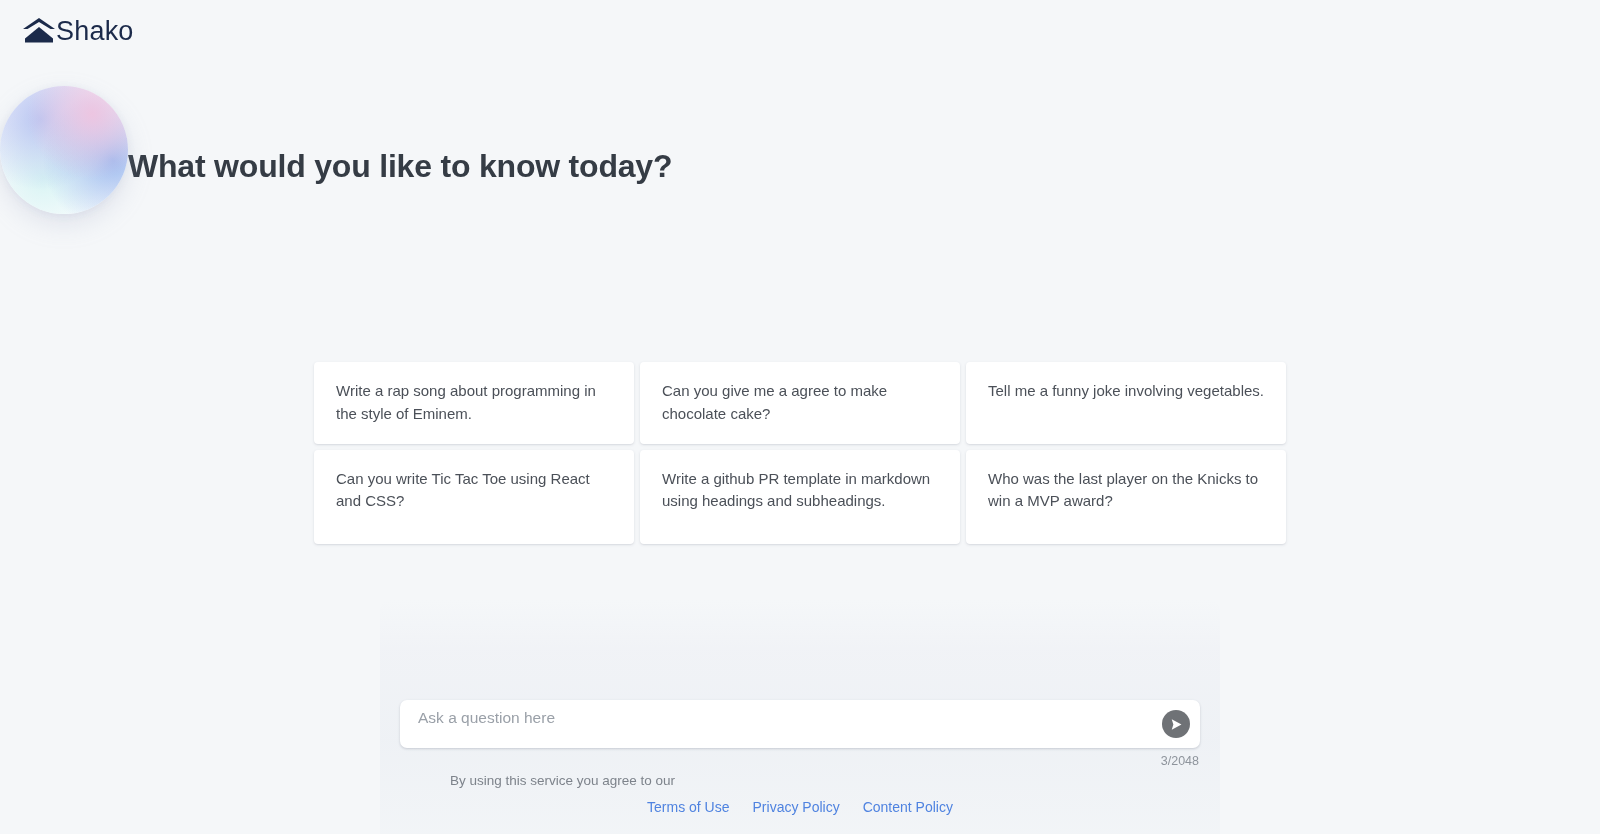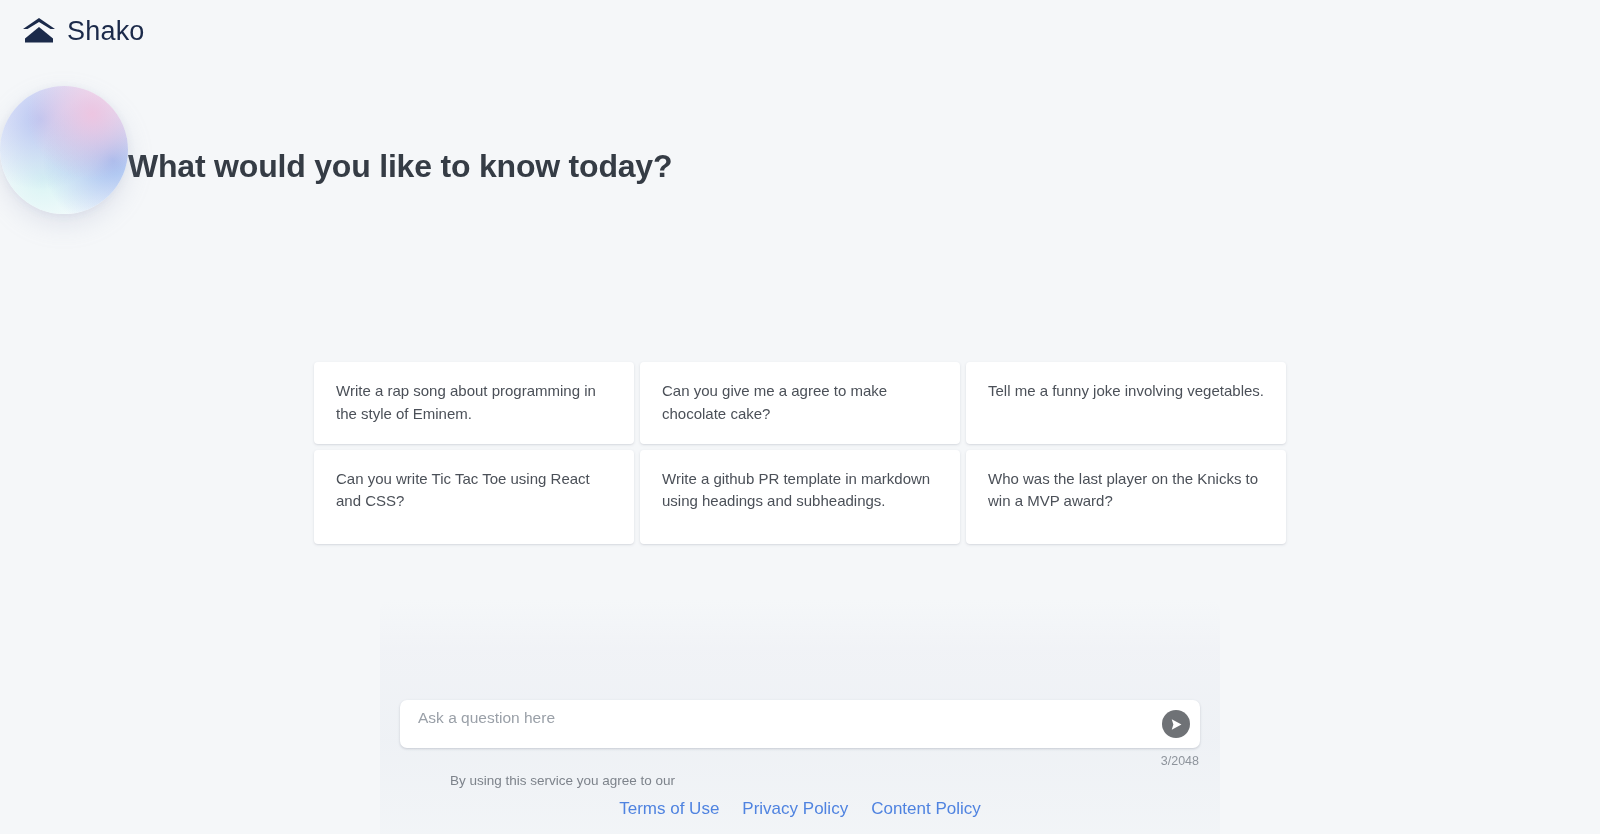--- a/index.html
+++ b/index.html
@@ -22,21 +22,21 @@
     top: 0; left: 0;
     width: 100%;
     height: 62px;
     display: flex;
     align-items: center;
     padding-left: 22px;
   }
   .brand {
     display: flex;
     align-items: center;
-    gap: 11px;
+    gap: 0;
     cursor: pointer;
     user-select: none;
   }
   .brand-mark {
     width: 34px;
     height: 28px;
     display: block;
     flex: none;
   }
   .brand-name {
@@ -191,21 +191,21 @@
     color: #7d838b;
     line-height: 1.4;
   }
   .legal-links {
     margin-top: 8px;
     display: flex;
     justify-content: center;
     gap: 23px;
   }
   .legal-links a {
-    font-size: 17px;
+    font-size: 14px;
     color: #4f83e0;
     text-decoration: none;
     cursor: pointer;
   }
 </style>
 </head>
 <body>
 
 <div class="topbar">
   <div class="brand">

